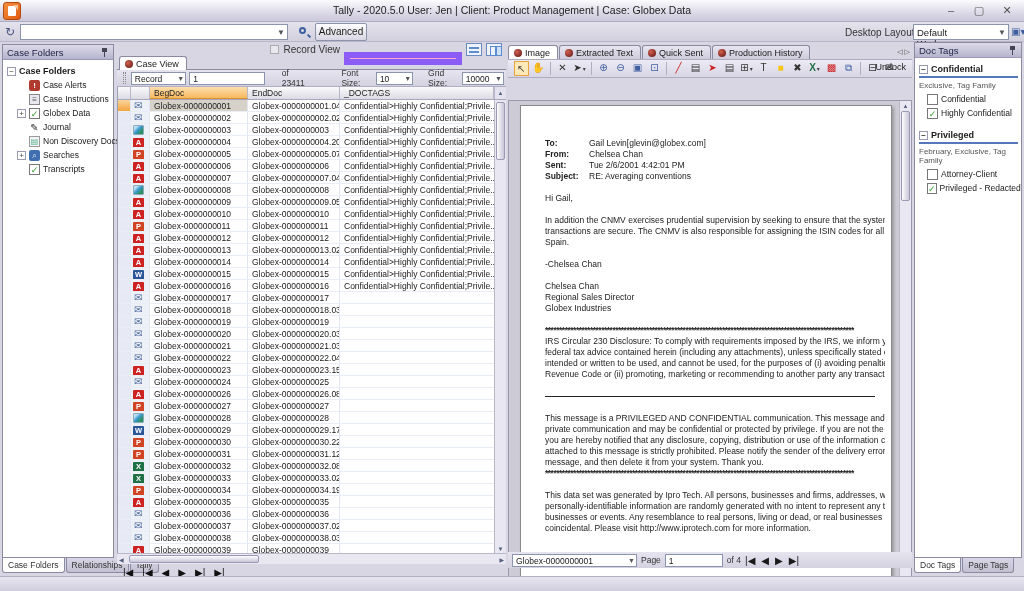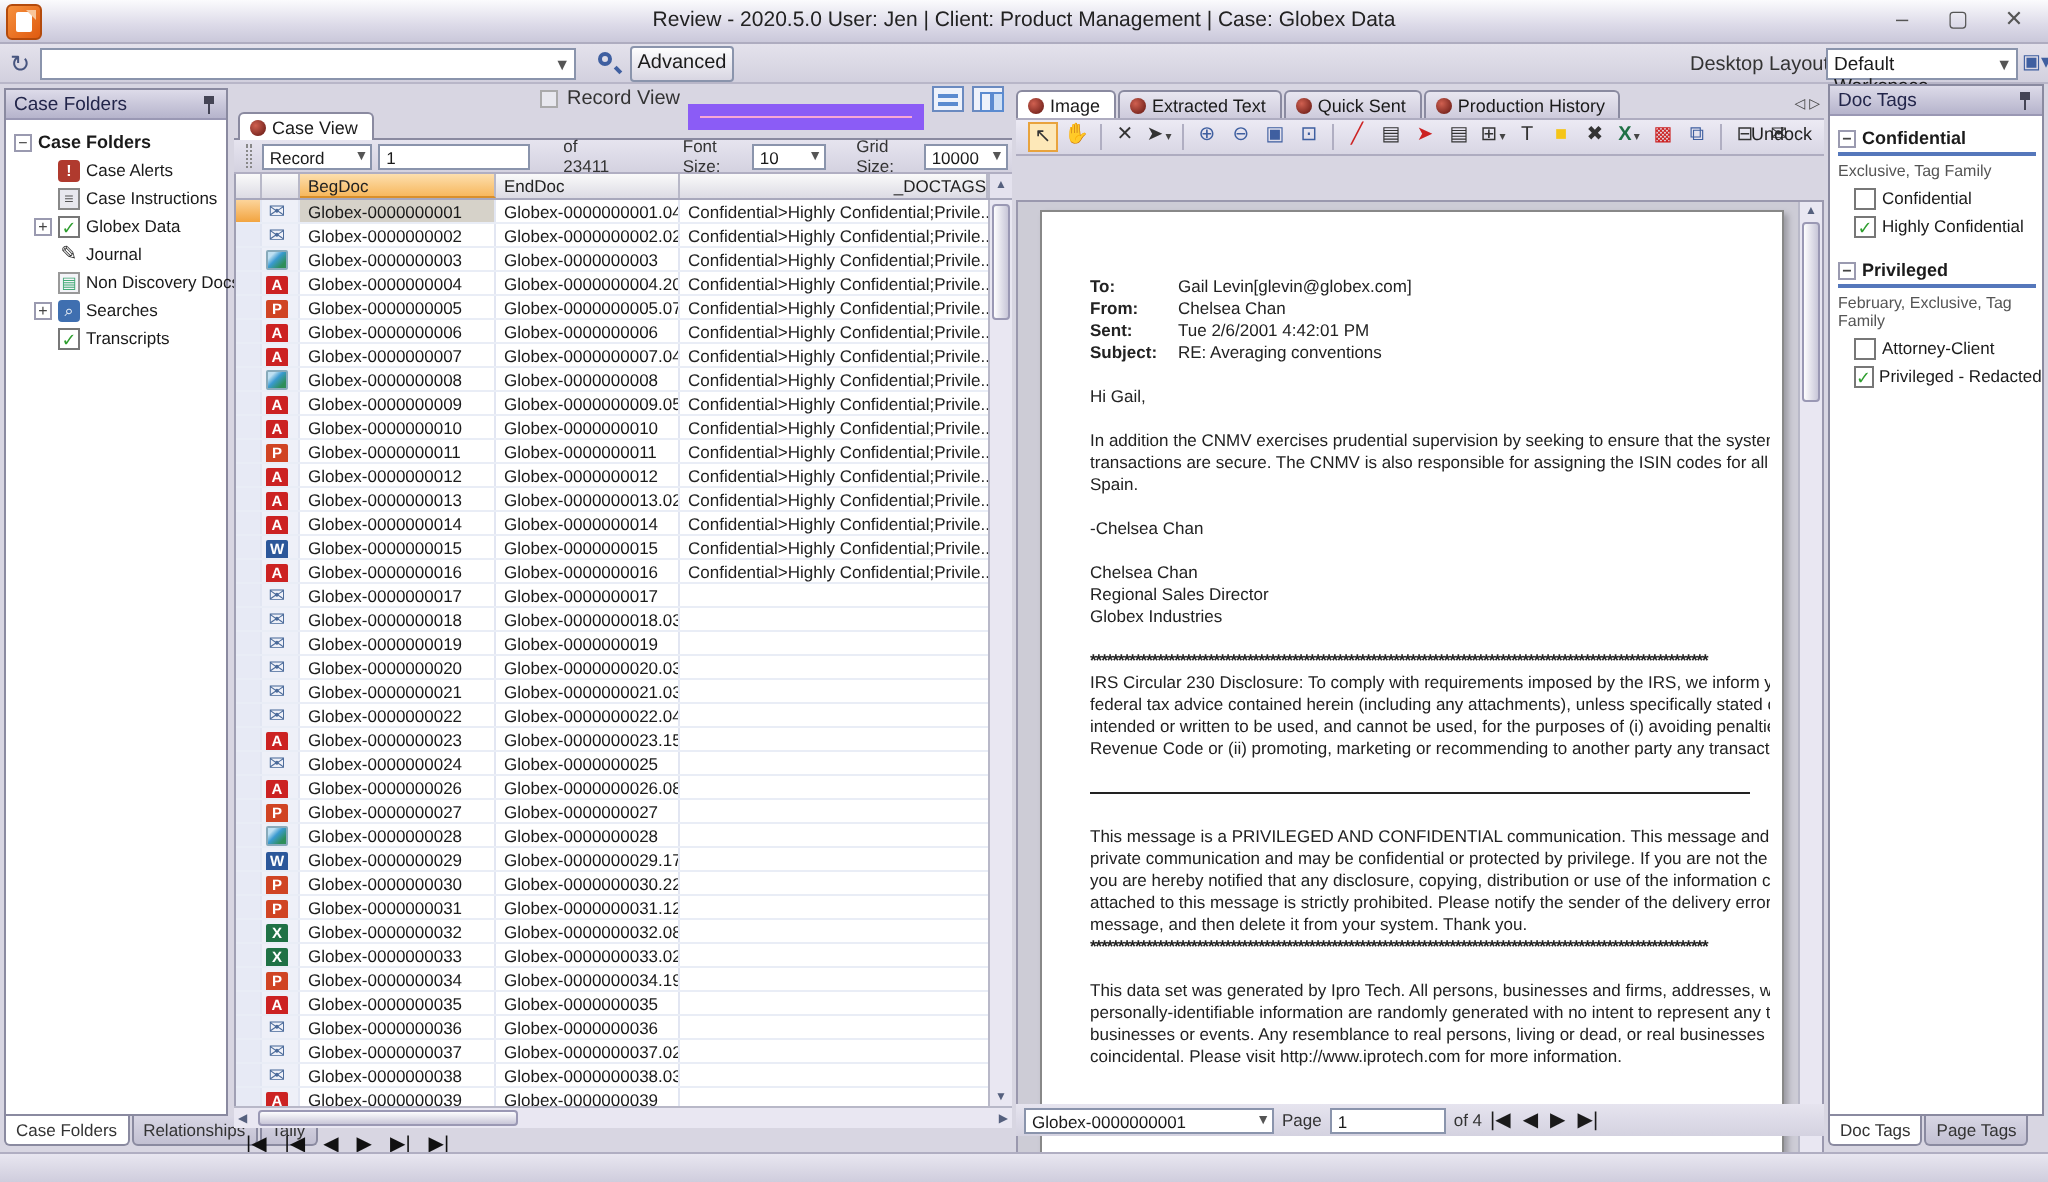--- a/index.html
+++ b/index.html
@@ -74,21 +74,21 @@
   .tbox{background:#fff;border:1px solid #8a94ac;height:13px;padding:1px 3px 0 3px;}
   .lab{color:#333;}
 
   
   #grid{left:117px;top:87px;width:389px;height:466px;background:#fff;border-left:1px solid #a0a0b4;}
   #grid-header{display:flex;height:13px;background:linear-gradient(#fafafa,#dcdbe4);border-bottom:1px solid #a8a8bc;font-size:8.5px;color:#222;}
   .hc{border-right:1px solid #b8b8c8;padding:1px 0 0 4px;white-space:nowrap;overflow:hidden;}
   #h-sel{width:13px;}#h-ico{width:19px;}
   #h-beg{width:98px;background:linear-gradient(#fddfae,#f7b85e);border-bottom:1px solid #d98f2b;}
   #h-end{width:92px;}
-  #h-tag{flex:1;text-align:right;}
+  #h-tag{flex:1;}
   #h-vs{width:12px;background:#e4e2ee;text-align:center;font-size:6px;color:#55607e;line-height:12px;border-left:1px solid #b8b8c8;}
   #grid-body{height:453px;overflow:hidden;}
   .grow{display:flex;height:12px;border-bottom:1px solid #e9edf6;font-size:8.5px;}
   .grow>div{border-right:1px solid #e2e6f2;padding:0 0 0 4px;white-space:nowrap;overflow:hidden;line-height:12px;}
   .c-sel{width:13px;background:#e7eaf5;padding:0!important;}
   .c-ico{width:19px;background:#eef0f8;padding:0 0 0 2px!important;}
   .c-beg{width:98px;}
   .c-end{width:92px;}
   .c-tag{flex:1;color:#222;}
   .grow.selected .c-sel{background:linear-gradient(#fcd49a,#f2a440);}
@@ -162,21 +162,21 @@
 </head>
 <body>
 
 <div id="app">
 
   <div id="titlebar" class="abs">
     <div id="app-icon" class="abs">
         <span class="page"></span>
         <span class="fold"></span>
       </div>
-    <div id="title-text" class="abs">Review - 2020.5.0    User: Jen | Client: Product Management | Case: Globex Data</div>
+    <div id="title-text" class="abs">Tally - 2020.5.0    User: Jen | Client: Product Management | Case: Globex Data</div>
     <div class="winbtn abs" style="right:60px;">–</div>
     <div class="winbtn abs" style="right:32px;">▢</div>
     <div class="winbtn abs" style="right:4px;">✕</div>
   </div>
 
   <div id="searchrow" class="abs">
     <div id="search-history-icon" class="abs">↻</div>
     <div id="search-combo" class="abs">
         <span class="dd">▼</span>
       </div>

